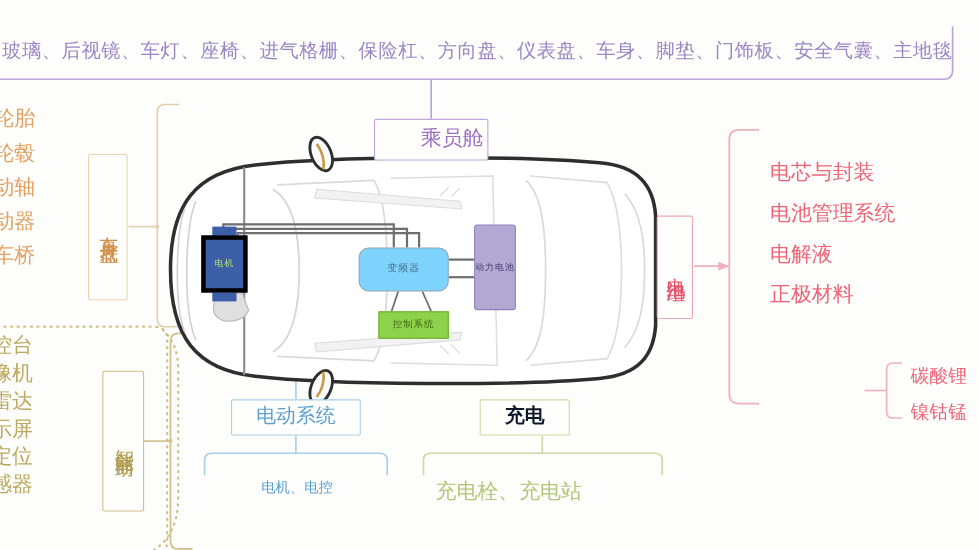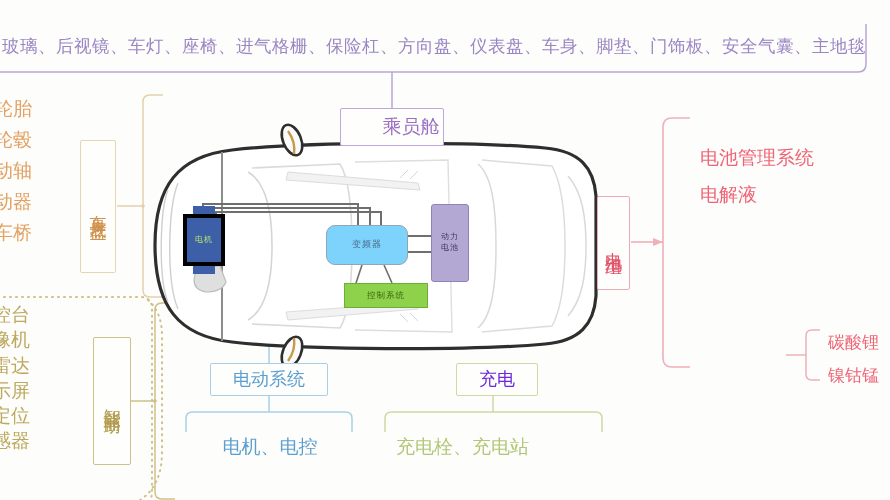--- a/index.html
+++ b/index.html
@@ -49,49 +49,49 @@
   
   .battery{left:597px;top:196px;width:33px;height:94px;
            font-size:17px;color:#e2536a;border-color:#eeaab4;}
   .bat-items{left:700px;top:139px;font-size:19px;color:#ef6577;line-height:1.94;}
   .bat-sub{left:828px;top:326px;font-size:17px;color:#ef6577;line-height:1.95;}
 
   
   .electric{left:210px;top:363px;width:118px;height:33px;
             font-size:18px;color:#5b9fd0;border-color:#a9cfe8;}
   .electric-sub{left:200px;top:434px;width:140px;
-                font-size:19px;color:#5b9fd0;text-align:center;}
-
-  
-  .charge{left:456px;top:363px;width:82px;height:33px;
-          font-size:18px;color:#6d28d9;border-color:#cdd9a3;}
+                font-size:13px;color:#5b9fd0;text-align:center;}
+
+  
+  .charge{left:436px;top:363px;width:82px;height:33px;
+          font-size:18px;color:#0f172a;border-color:#cdd9a3;font-weight:bold;}
   .charge-sub{left:396px;top:434px;width:194px;
               font-size:19px;color:#b3c678;text-align:left;}
 
   
   .blk{position:absolute;box-sizing:border-box;display:flex;
        align-items:center;justify-content:center;text-align:center;
        line-height:1.1;}
   .motor{left:183px;top:214px;width:42px;height:52px;
          background:#3c5fa8;border:4px solid #000000;
          font-size:8px;color:#b9e06a;letter-spacing:1px;}
   .motor-cap{position:absolute;left:193px;top:206px;width:22px;height:9px;
              background:#3c5fa8;}
   .motor-foot{position:absolute;left:193px;top:266px;width:22px;height:8px;
               background:#3c5fa8;}
   .inverter{left:326px;top:225px;width:82px;height:40px;
             background:#7dd3fc;border:1.4px solid #8fa6b4;border-radius:9px;
             font-size:9px;color:#4b6f8c;letter-spacing:1px;text-align:center;}
-  .control{left:344px;top:283px;width:84px;height:25px;
+  .control{left:344px;top:283px;width:64px;height:25px;
            background:#8ed14a;border:1px solid #6fae34;
            font-size:8.5px;color:#3d6b12;letter-spacing:1px;}
   .pack{left:431px;top:204px;width:38px;height:78px;
         background:#b3a8d4;border:1.2px solid #8f82b8;border-radius:3px;
         font-size:8px;color:#3e3566;letter-spacing:1px;line-height:1.35;
-        flex-direction:column;}
+        flex-direction:row;}
 </style>
 </head>
 <body>
 
 <div id="stage">
 
   <svg class="svg-layer" viewBox="0 0 890 500" preserveAspectRatio="none">
 
     <path d="M -20 72 L 858 72 Q 866 72 866 64 L 866 24" fill="none" stroke="#b9a5d6" stroke-width="1.5"></path>
     <path d="M 392 72 L 392 108" fill="none" stroke="#b9a5d6" stroke-width="1.5"></path>
@@ -204,22 +204,24 @@
     <div>摄像机</div>
     <div>雷达</div>
     <div>显示屏</div>
     <div>定位</div>
     <div>传感器</div>
   </div>
   <div class="node boxed smart vert">智能辅助</div>
 
   <div class="node boxed battery vert">电池组</div>
   <div class="node bat-items">
+    <div>电芯与封装</div>
     <div>电池管理系统</div>
     <div>电解液</div>
+    <div>正极材料</div>
   </div>
   <div class="node boxed electric">电动系统</div>
 
   <div class="node bat-sub">
     <div>碳酸锂</div>
     <div>镍钴锰</div>
   </div>
   <div class="node electric-sub">电机、电控</div>
 
   <div class="node boxed charge">充电</div>

